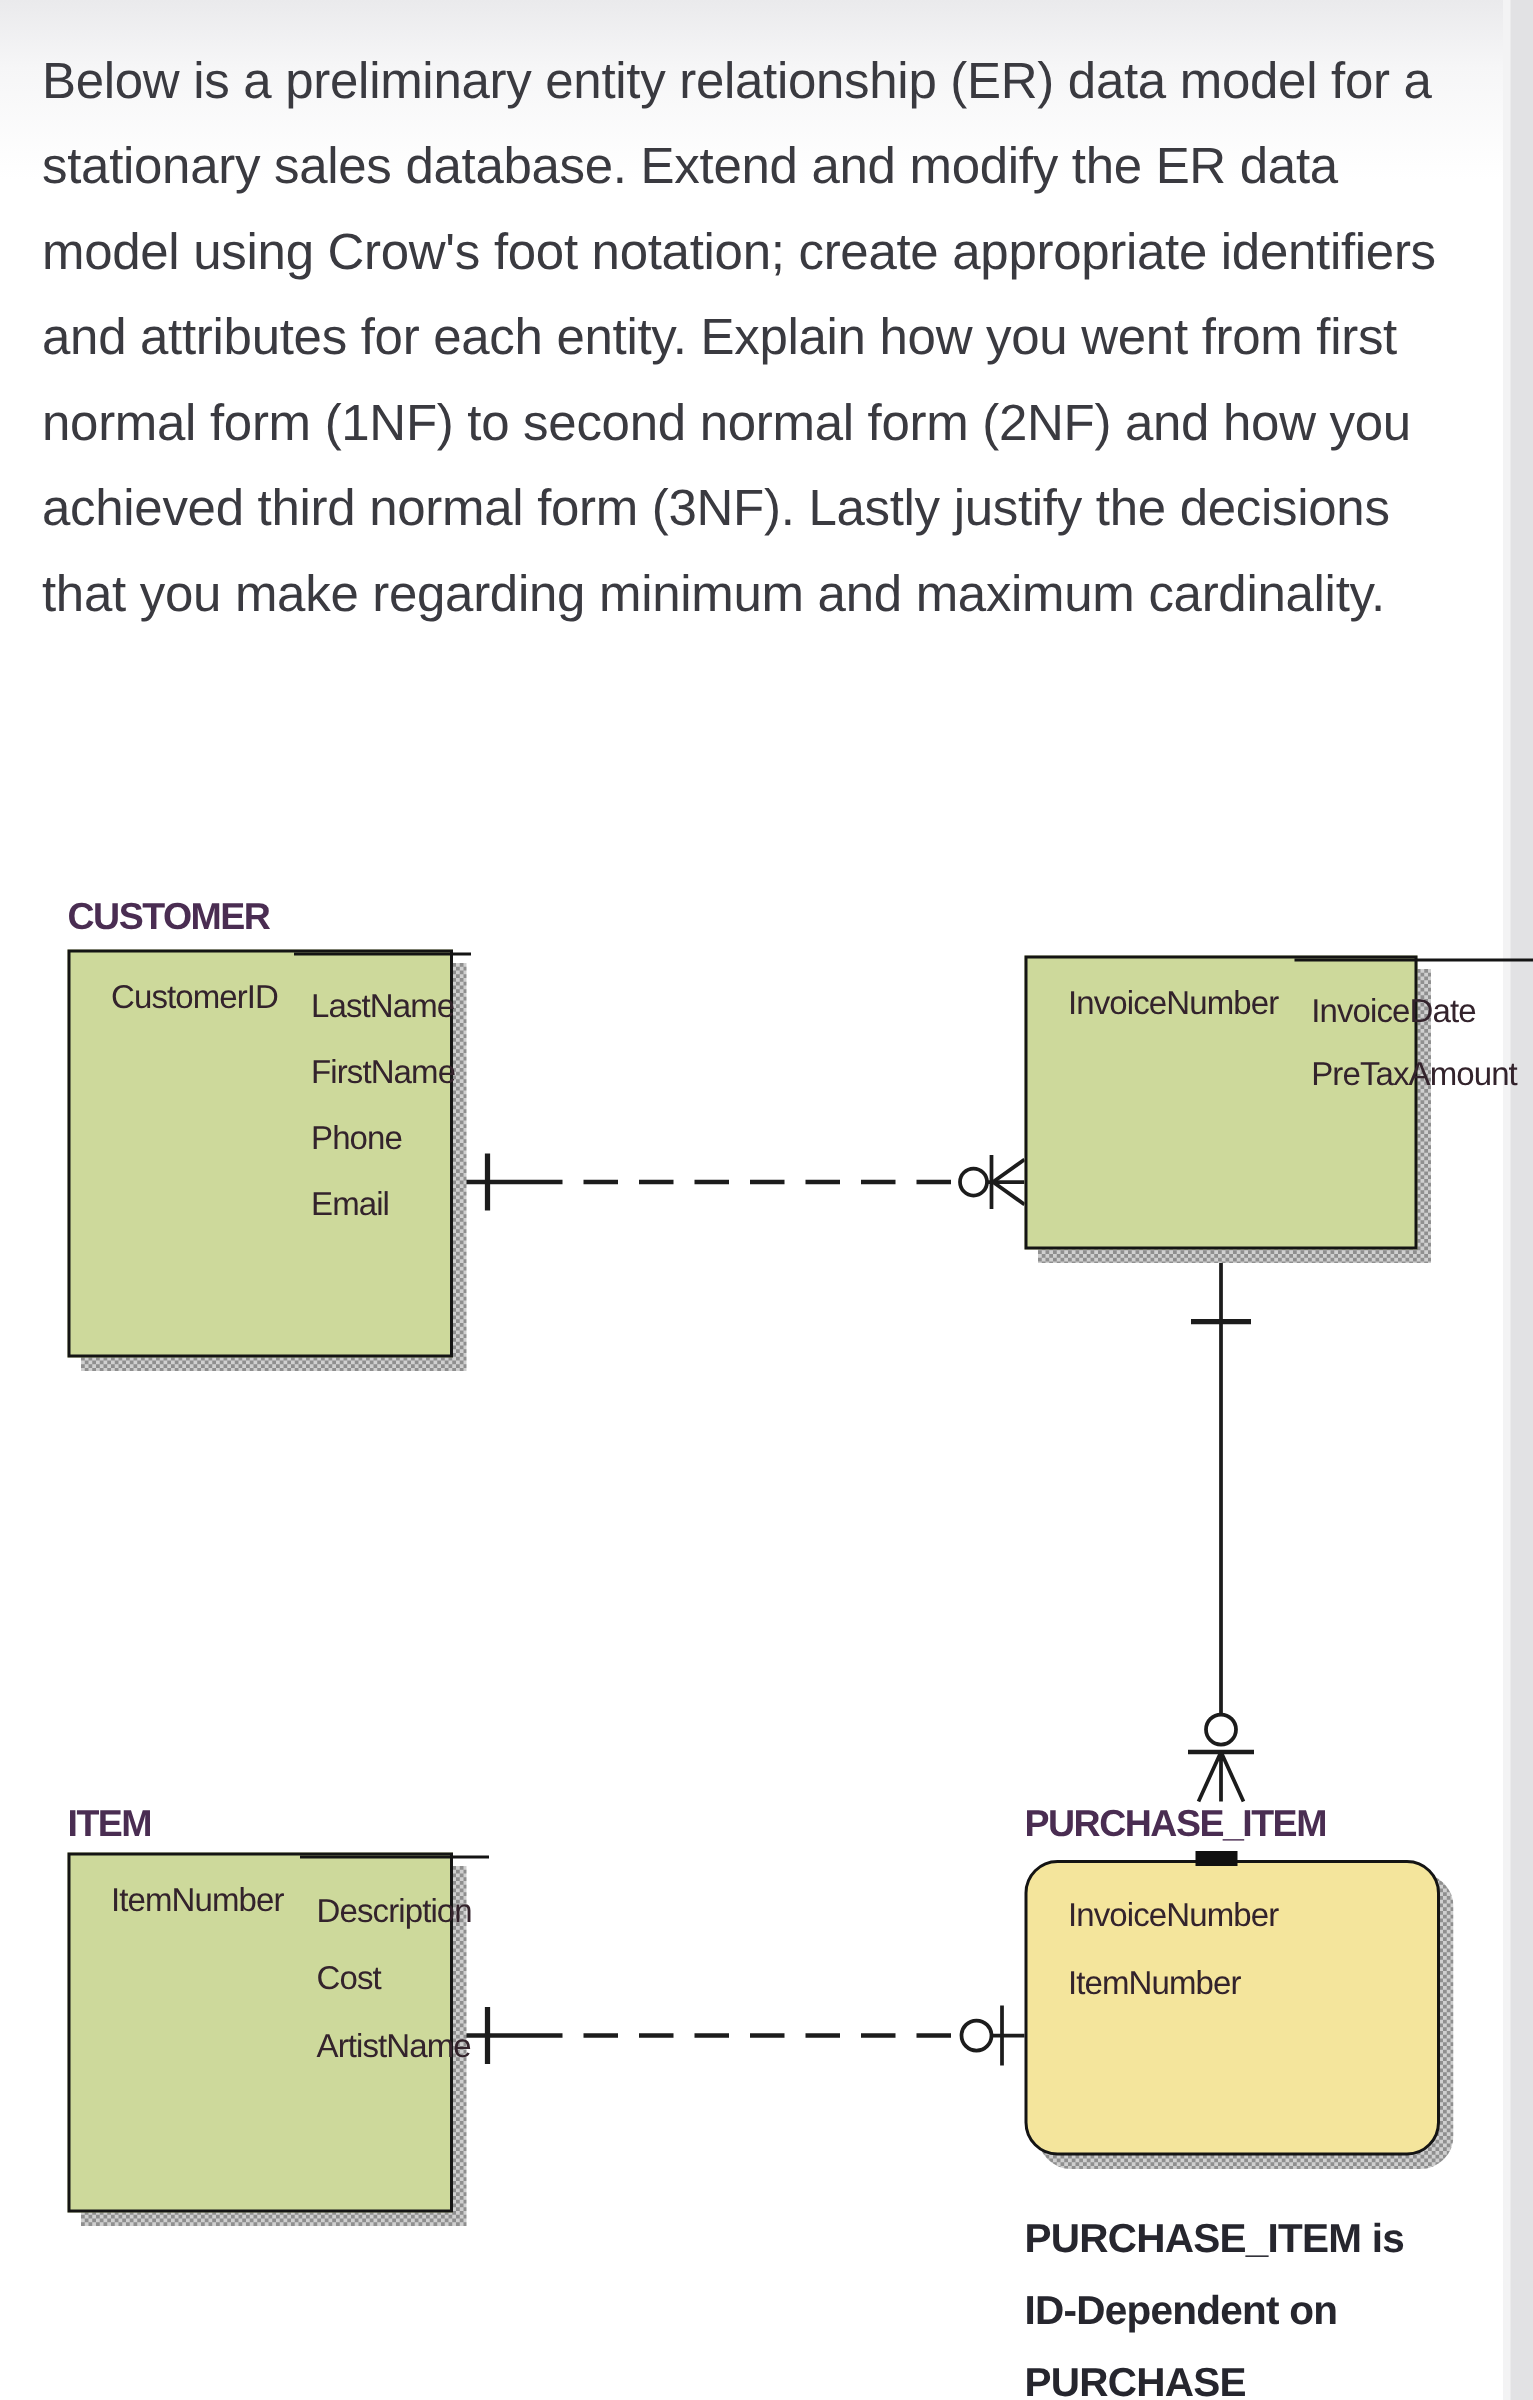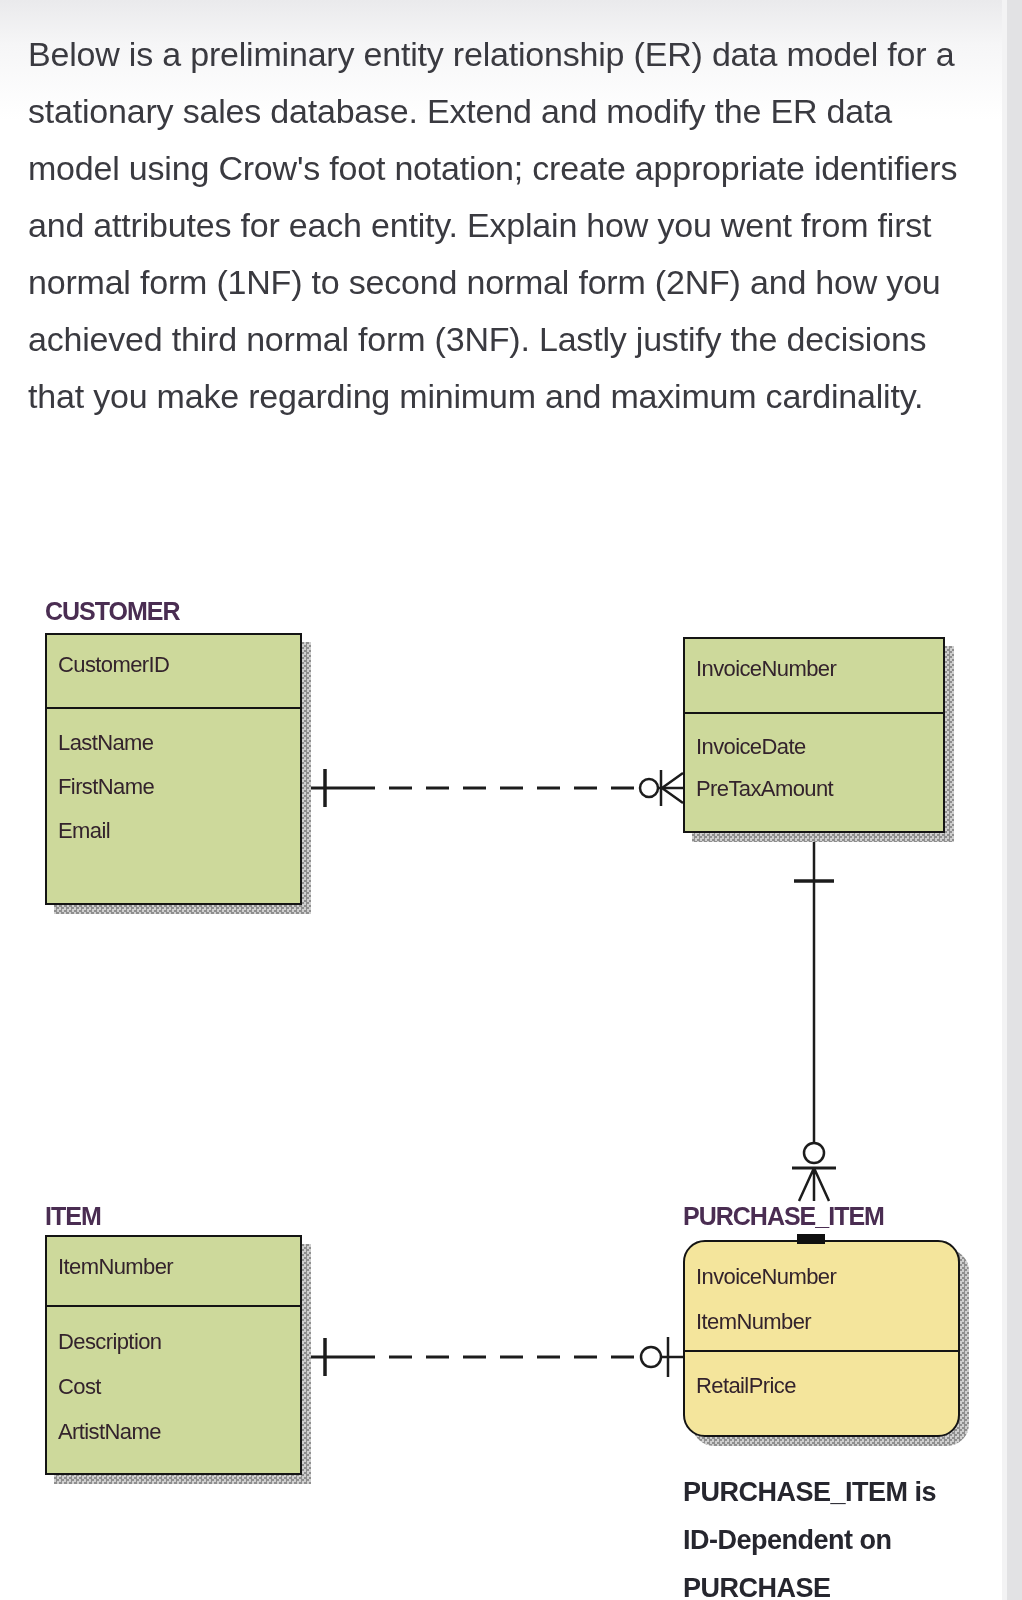--- a/index.html
+++ b/index.html
@@ -34,21 +34,21 @@
   .entity-wrap{position:absolute;}
   .entity-shadow{
     position:absolute;left:9px;top:9px;width:100%;height:100%;
     background:conic-gradient(#8f8f8f 25%,#cfcfcf 0 50%,#8f8f8f 0 75%,#cfcfcf 0);
     background-size:5px 5px;
   }
   .entity-box{
     position:relative;z-index:1;width:100%;height:100%;box-sizing:border-box;
     border:2px solid var(--entity_border,#141414);
     background:var(--entity_green,#cdd99b);
-    display:flex;flex-direction:column;
+    display:flex;flex-direction:row;padding-left:16px;
   }
   .entity-box.yellow{background:var(--entity_yellow,#f4e59c);}
   .entity-box.rounded{border-radius:22px;}
   .entity-shadow.rounded{border-radius:22px;}
   .compartment{box-sizing:border-box;padding:8px 11px 0 11px;}
   .compartment.attrs{border-top:2px solid var(--entity_border,#141414);flex:1;padding-top:12px;}
   .attr-row{
     font-size:22px;line-height:44px;letter-spacing:-0.6px;
     color:var(--attr_color,#33232c);white-space:nowrap;
   }
@@ -107,20 +107,21 @@
     <div class="entity-title" style="left:45px;top:597px;">CUSTOMER</div>
     <div class="entity-wrap" style="left:45px;top:633px;width:257px;height:272px;">
       <div class="entity-shadow"></div>
       <div class="entity-box">
         <div class="compartment pk" style="height:72px;">
           <div class="attr-row">CustomerID</div>
         </div>
         <div class="compartment attrs">
           <div class="attr-row">LastName</div>
           <div class="attr-row">FirstName</div>
+          <div class="attr-row">Phone</div>
           <div class="attr-row">Email</div>
         </div>
       </div>
     </div>
 
     <div class="entity-title" style="left:683px;top:599px;margin-top:46px;">PURCHASE</div>
     <div class="entity-wrap" style="left:683px;top:637px;width:262px;height:196px;">
       <div class="entity-shadow"></div>
       <div class="entity-box">
         <div class="compartment pk" style="height:73px;">
@@ -150,23 +151,20 @@
 
     <div class="entity-title" style="left:683px;top:1202px;">PURCHASE_ITEM</div>
     <div class="entity-wrap" style="left:683px;top:1240px;width:277px;height:197px;">
       <div class="entity-shadow rounded"></div>
       <div class="anchor-tab"></div>
       <div class="entity-box yellow rounded">
         <div class="compartment pk" style="height:108px;padding-top:12px;">
           <div class="attr-row" style="line-height:45px;">InvoiceNumber</div>
           <div class="attr-row" style="line-height:45px;">ItemNumber</div>
         </div>
-        <div class="compartment attrs">
-          <div class="attr-row">RetailPrice</div>
-        </div>
       </div>
     </div>
 
     <div class="note">
       <div>PURCHASE_ITEM is</div>
       <div>ID-Dependent on PURCHASE</div>
     </div>
 
   </div>
 </div>

